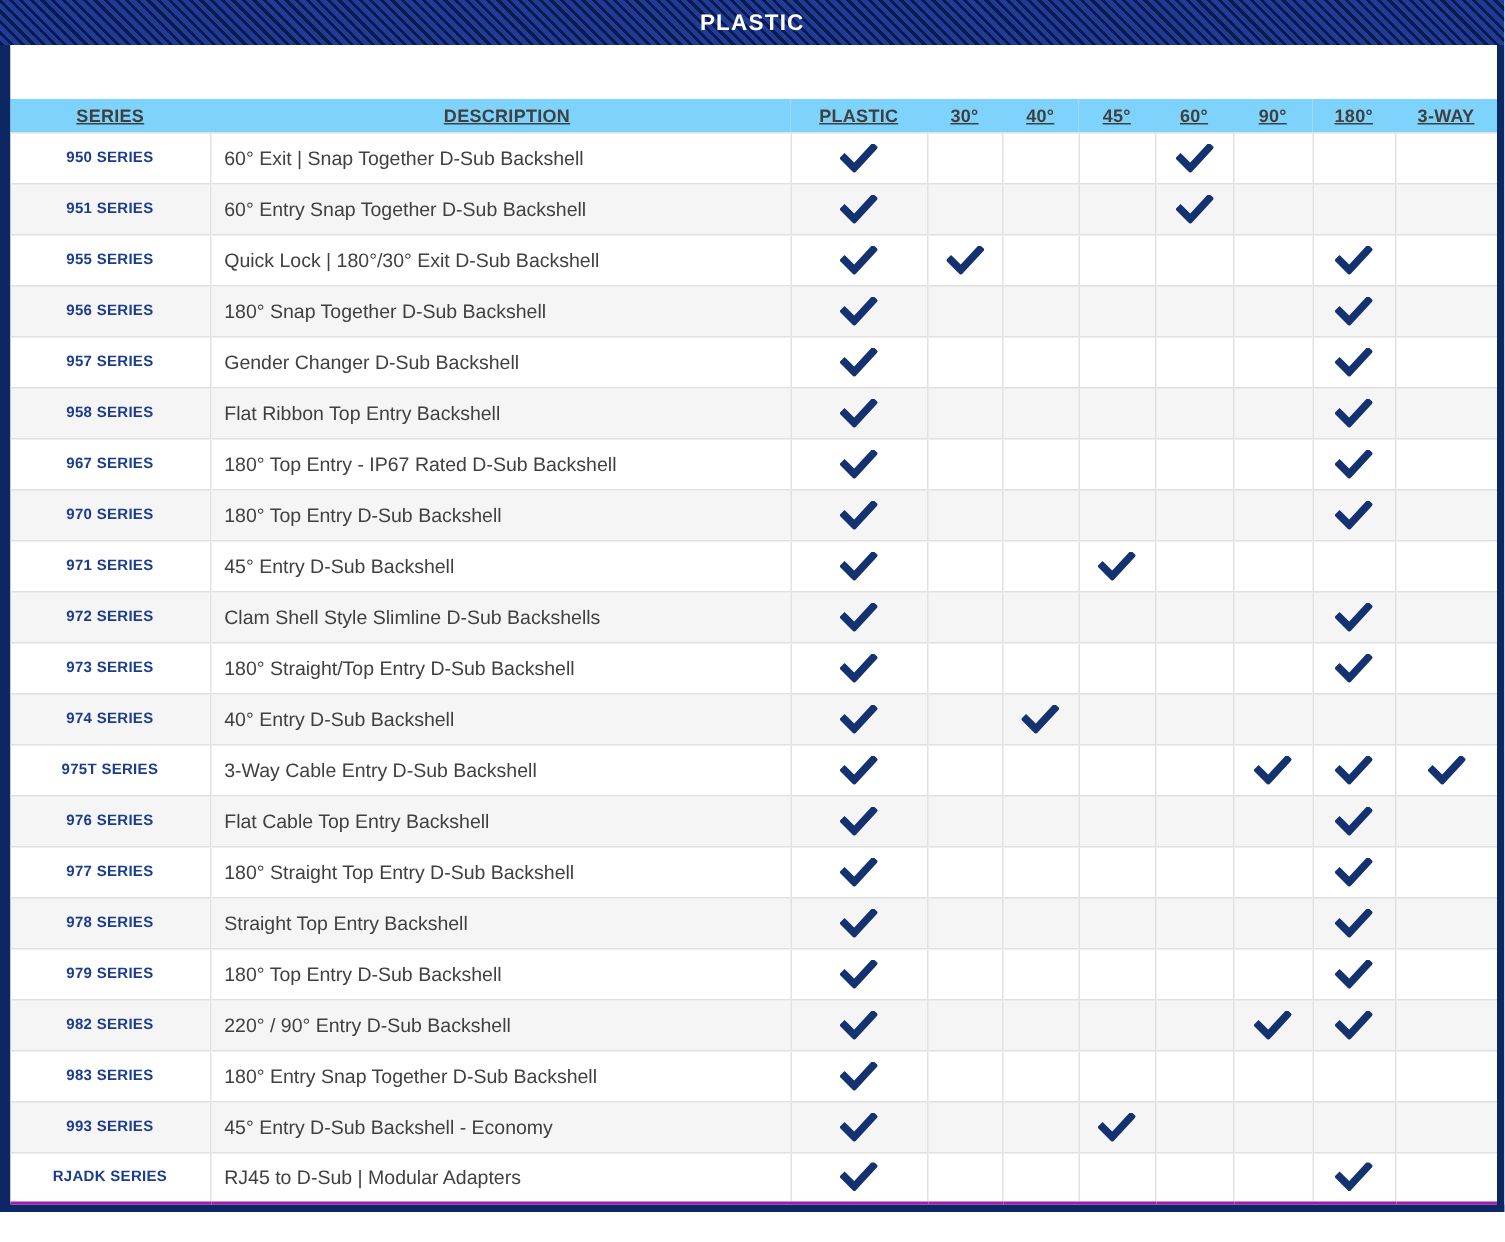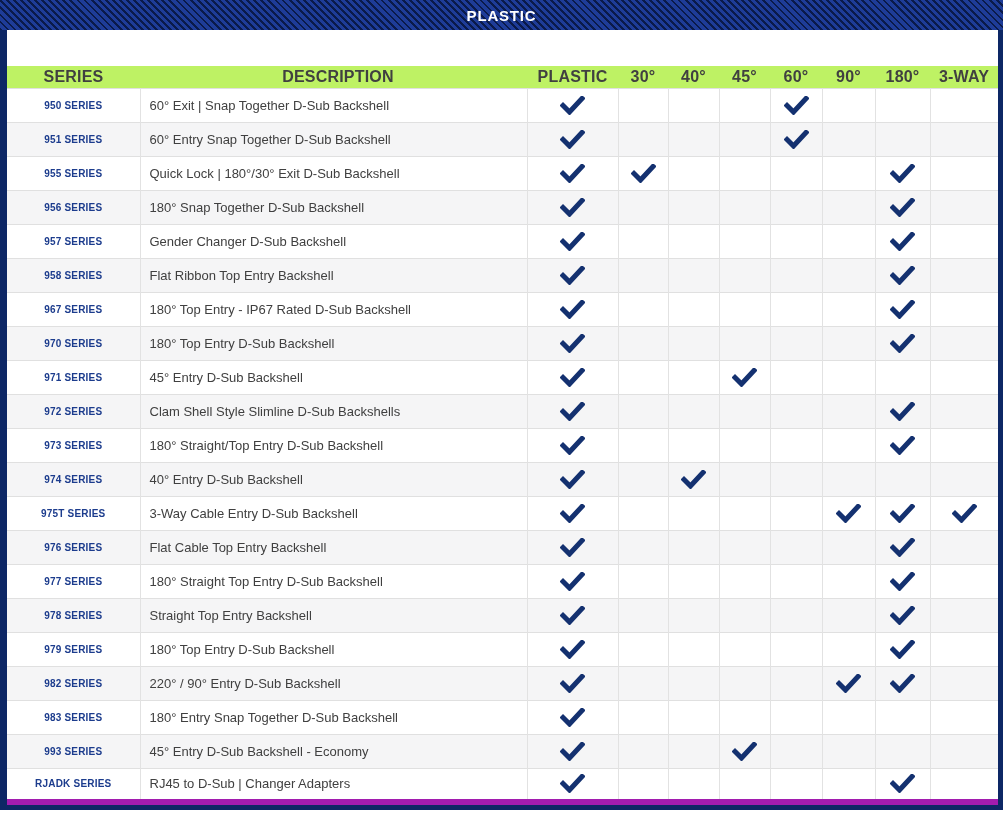--- a/index.html
+++ b/index.html
@@ -37,42 +37,43 @@
     background: #ffffff;
   }
   .gap { height: 36px; background: #ffffff; }
 
   table.series-table {
     width: 100%;
     border-collapse: collapse;
     table-layout: fixed;
   }
   thead th {
-    background: #bef264;
+    background: #7dd3fc;
     height: 22px;
-    font-size: 16px;
+    font-size: 12px;
     font-weight: bold;
     color: #404040;
     padding: 0;
     text-align: center;
     letter-spacing: 0.2px;
     white-space: nowrap;
+    text-decoration: underline;
   }
   thead th.col-series { text-align: center; }
   thead th.col-description { text-align: center; padding-left: 9px; }
 
   tbody tr { background: #ffffff; }
   tbody tr:nth-child(even) { background: #f5f5f6; }
   tbody td {
     height: 34px;
     border-top: 1px solid #e0e0e0;
     padding: 0;
     vertical-align: middle;
   }
-  tbody tr:last-child td { border-bottom: 6px solid #a21caf; margin-top: 36px; }
+  tbody tr:last-child td { border-bottom: 2px solid #a21caf; margin-top: 36px; }
 
   td.cell-series {
     text-align: center;
     font-weight: bold;
     font-size: 10px;
     color: #1c3c8d;
     border-right: 1px solid #e2e2e2;
     letter-spacing: 0.2px;
     white-space: nowrap;
     cursor: pointer;
@@ -453,21 +454,21 @@
             <td class="cell-check"><svg class="check-icon" width="25" height="19" viewBox="0 0 25 19">
                 <path d="M3 9.5 L9.5 16 L22 2.5" fill="none" stroke="#143170" stroke-width="5" stroke-linecap="square"></path>
               </svg></td>
             <td class="cell-check"></td>
             <td class="cell-check"></td>
             <td class="cell-check"></td>
             <td class="cell-check last"></td>
           </tr>
           <tr>
             <td class="cell-series">RJADK SERIES</td>
-            <td class="cell-desc">RJ45 to D-Sub | Changer Adapters</td>
+            <td class="cell-desc">RJ45 to D-Sub | Modular Adapters</td>
             <td class="cell-check"><svg class="check-icon" width="25" height="19" viewBox="0 0 25 19">
                 <path d="M3 9.5 L9.5 16 L22 2.5" fill="none" stroke="#143170" stroke-width="5" stroke-linecap="square"></path>
               </svg></td>
             <td class="cell-check"></td>
             <td class="cell-check"></td>
             <td class="cell-check"></td>
             <td class="cell-check"></td>
             <td class="cell-check"></td>
             <td class="cell-check"><svg class="check-icon" width="25" height="19" viewBox="0 0 25 19">
                 <path d="M3 9.5 L9.5 16 L22 2.5" fill="none" stroke="#143170" stroke-width="5" stroke-linecap="square"></path>

